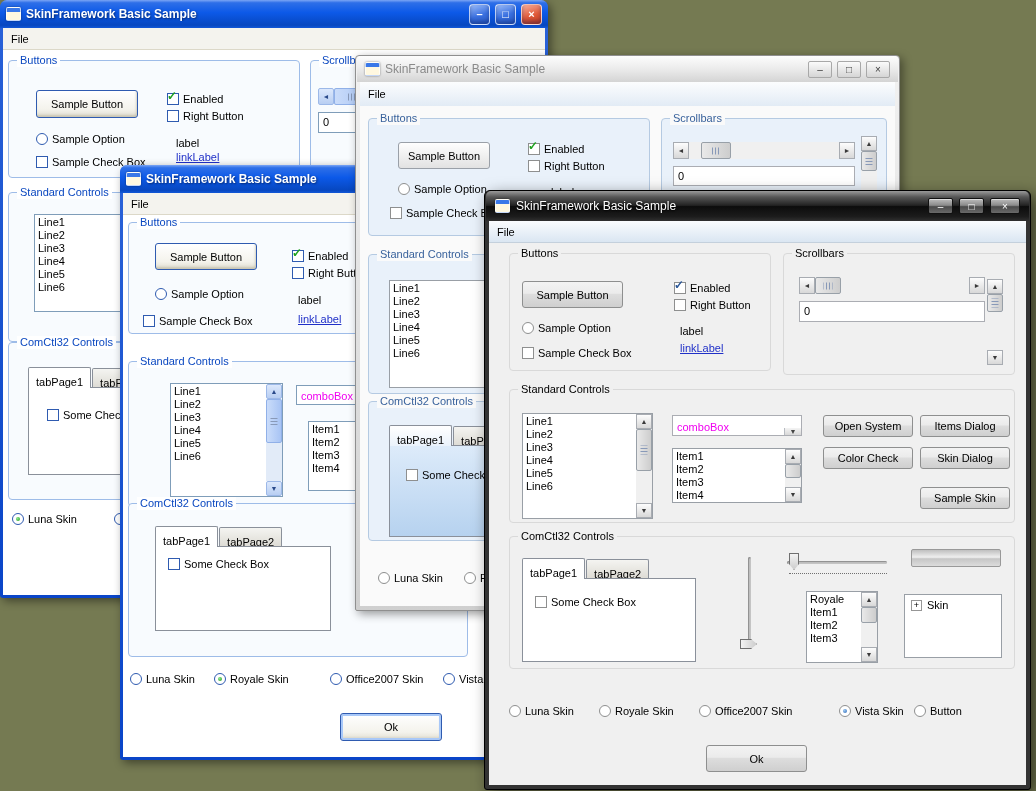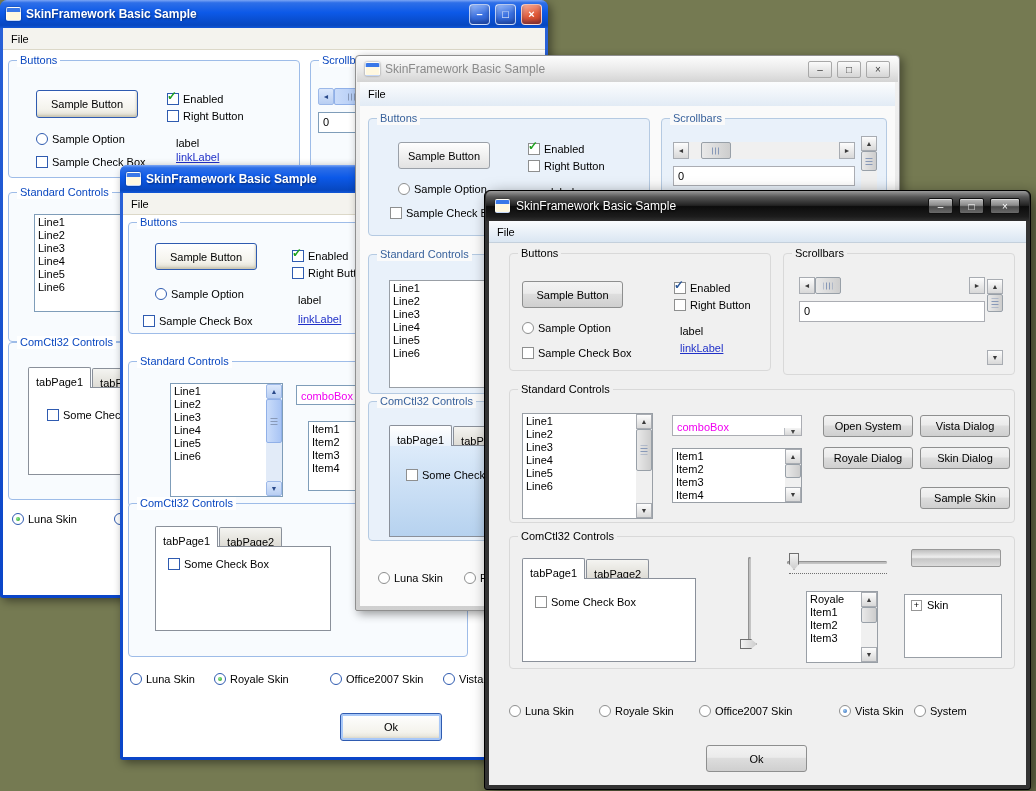--- a/index.html
+++ b/index.html
@@ -523,22 +523,22 @@
     </div>
     <div class="sb v sb-gray sbin">
       <span class="ab">▲</span>
       <span class="tr">
           <span class="th" style="top:0;height:14px"></span>
         </span>
       <span class="ab">▼</span>
     </div>
   </div>
   <button class="p btn btn-w4" style="left:338px;top:224px;width:90px;height:22px">Open System</button>
-  <button class="p btn btn-w4" style="left:435px;top:224px;width:90px;height:22px">Vista Dialog</button>
-  <button class="p btn btn-w4" style="left:338px;top:256px;width:90px;height:22px">Royale Dialog</button>
+  <button class="p btn btn-w4" style="left:435px;top:224px;width:90px;height:22px">Items Dialog</button>
+  <button class="p btn btn-w4" style="left:338px;top:256px;width:90px;height:22px">Color Check</button>
   <button class="p btn btn-w4" style="left:435px;top:256px;width:90px;height:22px">Skin Dialog</button>
   <button class="p btn btn-w4" style="left:435px;top:296px;width:90px;height:22px">Sample Skin</button>
 
   <div class="p grp w4-grp" style="left:24px;top:345px;width:506px;height:133px">
     <span class="p gcap w4-gcap">ComCtl32 Controls</span>
   </div>
   <div class="p" style="left:37px;top:366px">
     <div class="tabs">
       <span class="tab active">tabPage1</span>
       <span class="tab">tabPage2</span>
@@ -593,16 +593,16 @@
   <span class="p rb gray-chk" style="left:214px;top:513px">
       <span class="ci"></span>
       <span class="lbl">Office2007 Skin</span>
     </span>
   <span class="p rb gray-chk sel" style="left:354px;top:513px">
       <span class="ci"></span>
       <span class="lbl">Vista Skin</span>
     </span>
   <span class="p rb gray-chk" style="left:429px;top:513px">
       <span class="ci"></span>
-      <span class="lbl">System</span>
+      <span class="lbl">Button</span>
     </span>
   <button class="p btn btn-w4" style="left:221px;top:554px;width:101px;height:27px">Ok</button>
 </div>
 
 </body></html>

